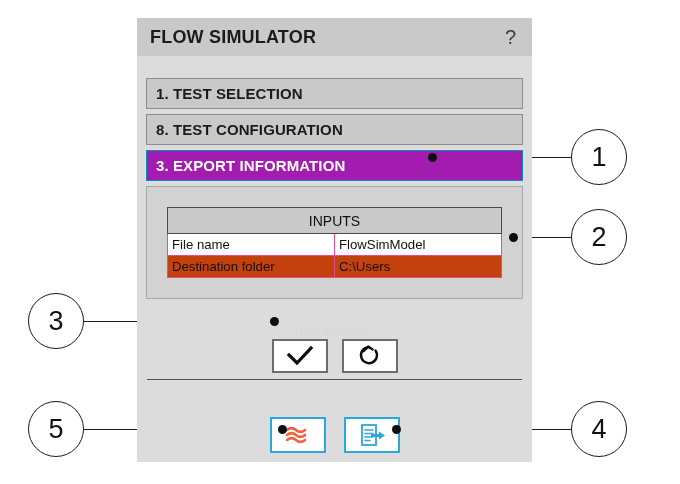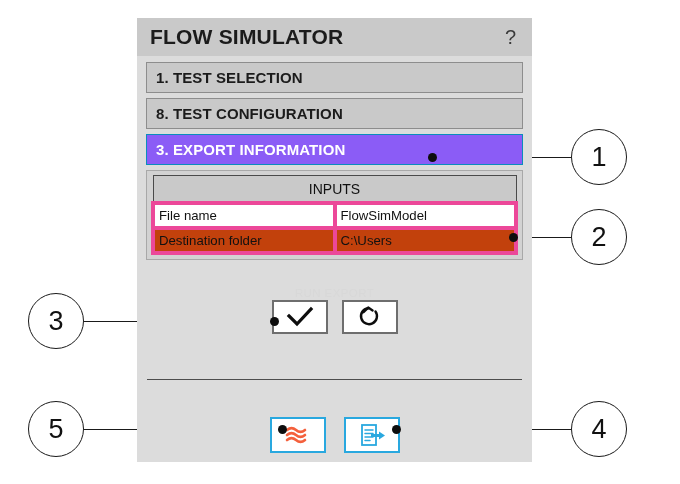--- a/index.html
+++ b/index.html
@@ -60,84 +60,84 @@
 
   .title-bar {
     height: 38px;
     background: #c9c9c9;
     display: flex;
     align-items: center;
     padding: 0 14px 0 13px;
     box-sizing: border-box;
   }
   .title-text {
-    font-size: 21px;
+    font-size: 18px;
     font-weight: bold;
     color: #1b1b1b;
     letter-spacing: 0.2px;
     flex: 1;
   }
   .help-icon {
     font-size: 20px;
     color: #3a3a3a;
     line-height: 1;
     padding-right: 2px;
     cursor: default;
   }
 
   .sections {
-    padding: 6px 9px 0 9px;
+    padding: 22px 9px 0 9px;
     text-align: right;
   }
   .section-header {
     height: 31px;
     background: #c9c9c9;
     border: 1px solid #8d8d8d;
     box-sizing: border-box;
     display: flex;
     align-items: center;
     padding-left: 9px;
     font-size: 15px;
     font-weight: bold;
     color: #1b1b1b;
     margin-bottom: 5px;
     letter-spacing: 0.1px;
   }
   .section-header.active {
-    background: #8b5cf6;
+    background: #a21caf;
     border-color: #0b8cbd;
     color: #ffffff;
   }
 
   
   .table-wrap {
     margin: 4px 9px 0 9px;
     border: 1px solid #a8a8a8;
     background: #d2d2d2;
-    padding: 4px;
+    padding: 20px;
     box-sizing: border-box;
   }
   table.inputs {
     width: 100%;
     border-collapse: collapse;
     font-size: 13.2px;
     color: #111111;
     table-layout: fixed;
   }
   table.inputs th {
     background: #c9c9c9;
     border: 1px solid #4a4a4a;
     font-weight: normal;
     font-size: 14px;
     height: 23px;
     color: #111111;
     text-align: center;
   }
   table.inputs td {
-    border: 4px solid #ec4899;
+    border: 1px solid #ec4899;
     height: 21px;
     padding: 0 4px;
     overflow: hidden;
     white-space: nowrap;
   }
   tr.row-odd td { background: #ffffff; }
   tr.row-even td { background: #c2410c; }
 
   
   .action-zone {

